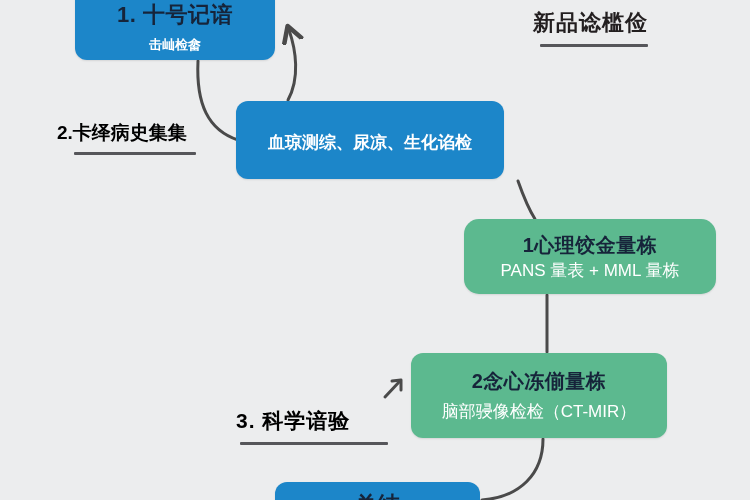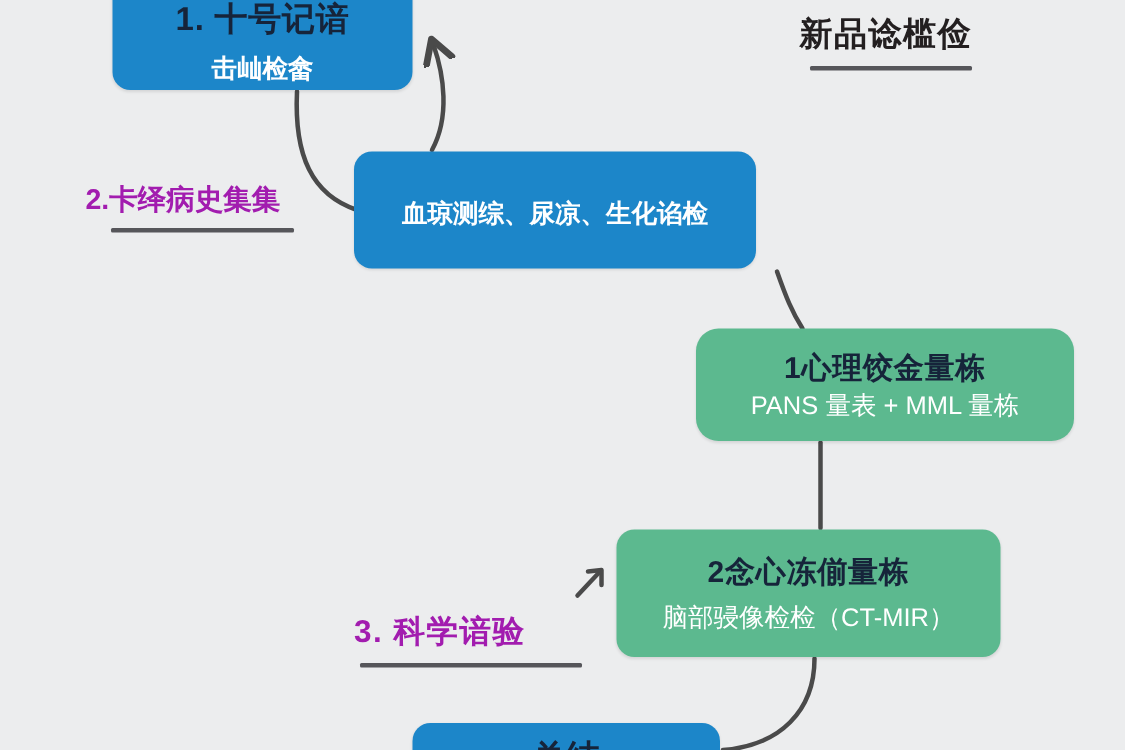--- a/index.html
+++ b/index.html
@@ -60,21 +60,21 @@
 
   
   #node-record {
     left: 75px;
     top: -32px;
     width: 200px;
     height: 92px;
     padding-top: 26px;
   }
   #node-record .title { font-size: 22px; }
-  #node-record .subtitle { font-size: 17px; font-weight: bold; margin-top: 6px; }
+  #node-record .subtitle { font-size: 13px; font-weight: bold; margin-top: 6px; }
 
   
   #node-exam {
     left: 236px;
     top: 101px;
     width: 268px;
     height: 78px;
   }
   #node-exam .title { font-size: 21px; }
   #node-exam .subtitle { font-size: 17px; font-weight: bold; margin-top: 4px; }
@@ -109,21 +109,21 @@
     justify-content: flex-start;
     padding-top: 8px;
     border-radius: 12px;
   }
   #node-summary .title { font-size: 22px; }
 
   
   .caption {
     position: absolute;
     z-index: 3;
-    color: #a21caf;
+    color: #000000;
     white-space: nowrap;
   }
   .caption .caption-text {
     display: block;
     font-weight: bold;
   }
   .caption .caption-rule {
     display: block;
     height: 3px;
     background: #56565a;

